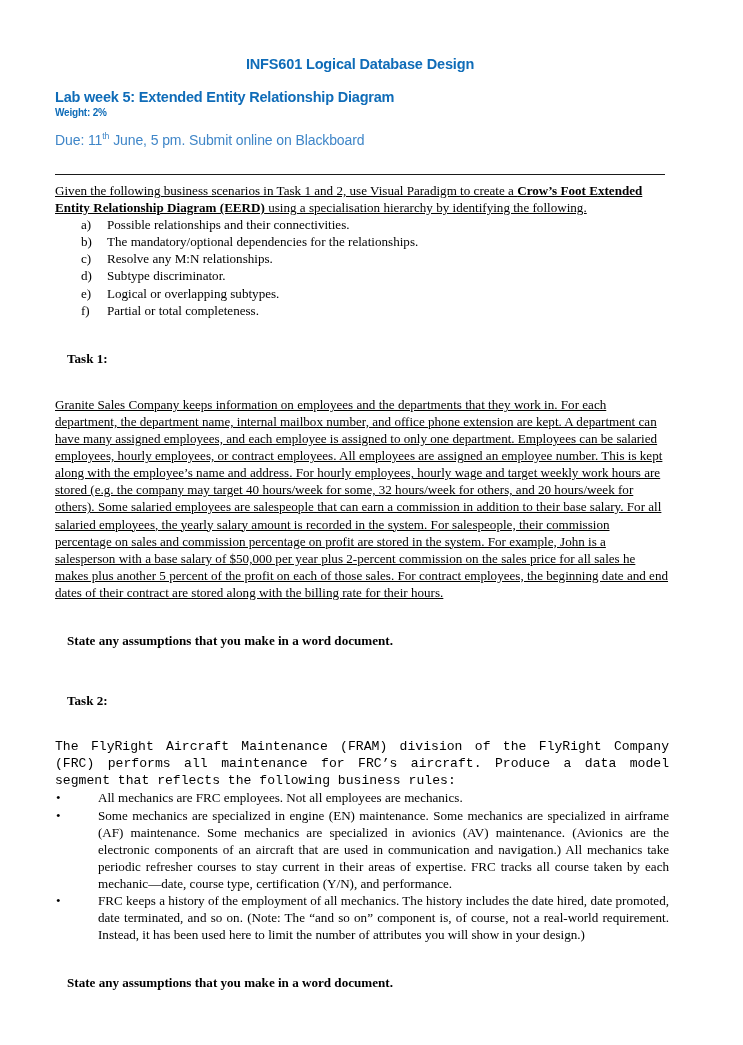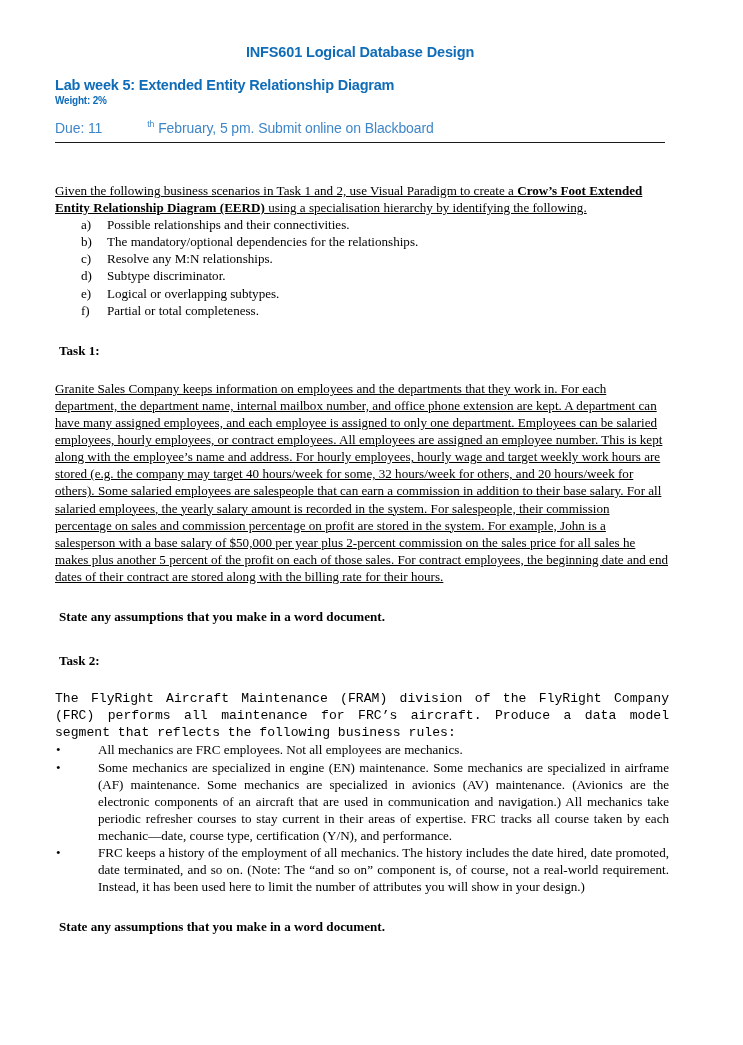--- a/index.html
+++ b/index.html
@@ -22,24 +22,24 @@
     height: 1045px;
     box-sizing: border-box;
     padding: 0;
     overflow: hidden;
   }
 
   
   .doc-header {
     position: absolute;
     left: 55px;
-    top: 44px;
+    top: 56px;
     width: 610px;
     border-bottom: 1.4px solid #1a1a1a;
-    padding-bottom: 5px;
+    padding-bottom: 25px;
   }
   .header-title {
     font-family: "Liberation Sans", "DejaVu Sans", sans-serif;
     font-weight: bold;
     font-size: 14.5px;
     color: #0f6cb8;
     text-align: center;
     letter-spacing: -0.15px;
     line-height: 1.2;
     margin: 0 0 16px 0;
@@ -75,21 +75,20 @@
     font-size: 14px;
     color: #3f86c8;
     letter-spacing: -0.1px;
     line-height: 1.2;
     margin: 0;
   }
   .header-due sup {
     font-size: 0.62em;
     vertical-align: super;
     line-height: 0;
-    margin-left: 45px;
   }
 
   
   .doc-body {
     position: absolute;
     left: 55px;
     top: 182px;
     width: 614px;
     font-size: 13.1px;
     line-height: 17.1px;
@@ -154,38 +153,38 @@
   .bullet-list .item-text {
     flex: 1 1 auto;
     text-align: justify;
   }
   .bullet-list .item-text.nojustify {
     text-align: left;
   }
 
   .task-heading {
     font-weight: bold;
-    margin: 4px;
+    margin: 12px;
   }
 </style>
 </head>
 <body>
 
 <div class="page">
 
   <div class="doc-header">
 
     <div class="header-title">INFS601 Logical Database Design</div>
 
     <div class="header-row2">
       <div class="header-subtitle">Lab week 5: Extended Entity Relationship Diagram</div>
       <div class="header-weight">Weight: 2%</div>
     </div>
 
-    <div class="header-due"><span>Due: 11</span><sup>th</sup><span> February, 5 pm. Submit online on Blackboard</span></div>
+    <div class="header-due"><span>Due: 11</span><sup>th</sup><span> June, 5 pm. Submit online on Blackboard</span></div>
 
   </div>
 
   <div class="doc-body">
 
     <p class="para"><span>Given the following business scenarios in Task 1 and 2, use Visual Paradigm to create a </span><b>Crow’s Foot Extended Entity Relationship Diagram (EERD)</b><span> using a specialisation hierarchy by identifying the following.</span></p>
 
     <ul class="alpha-list">
       <li>
         <span class="marker">a)</span>

